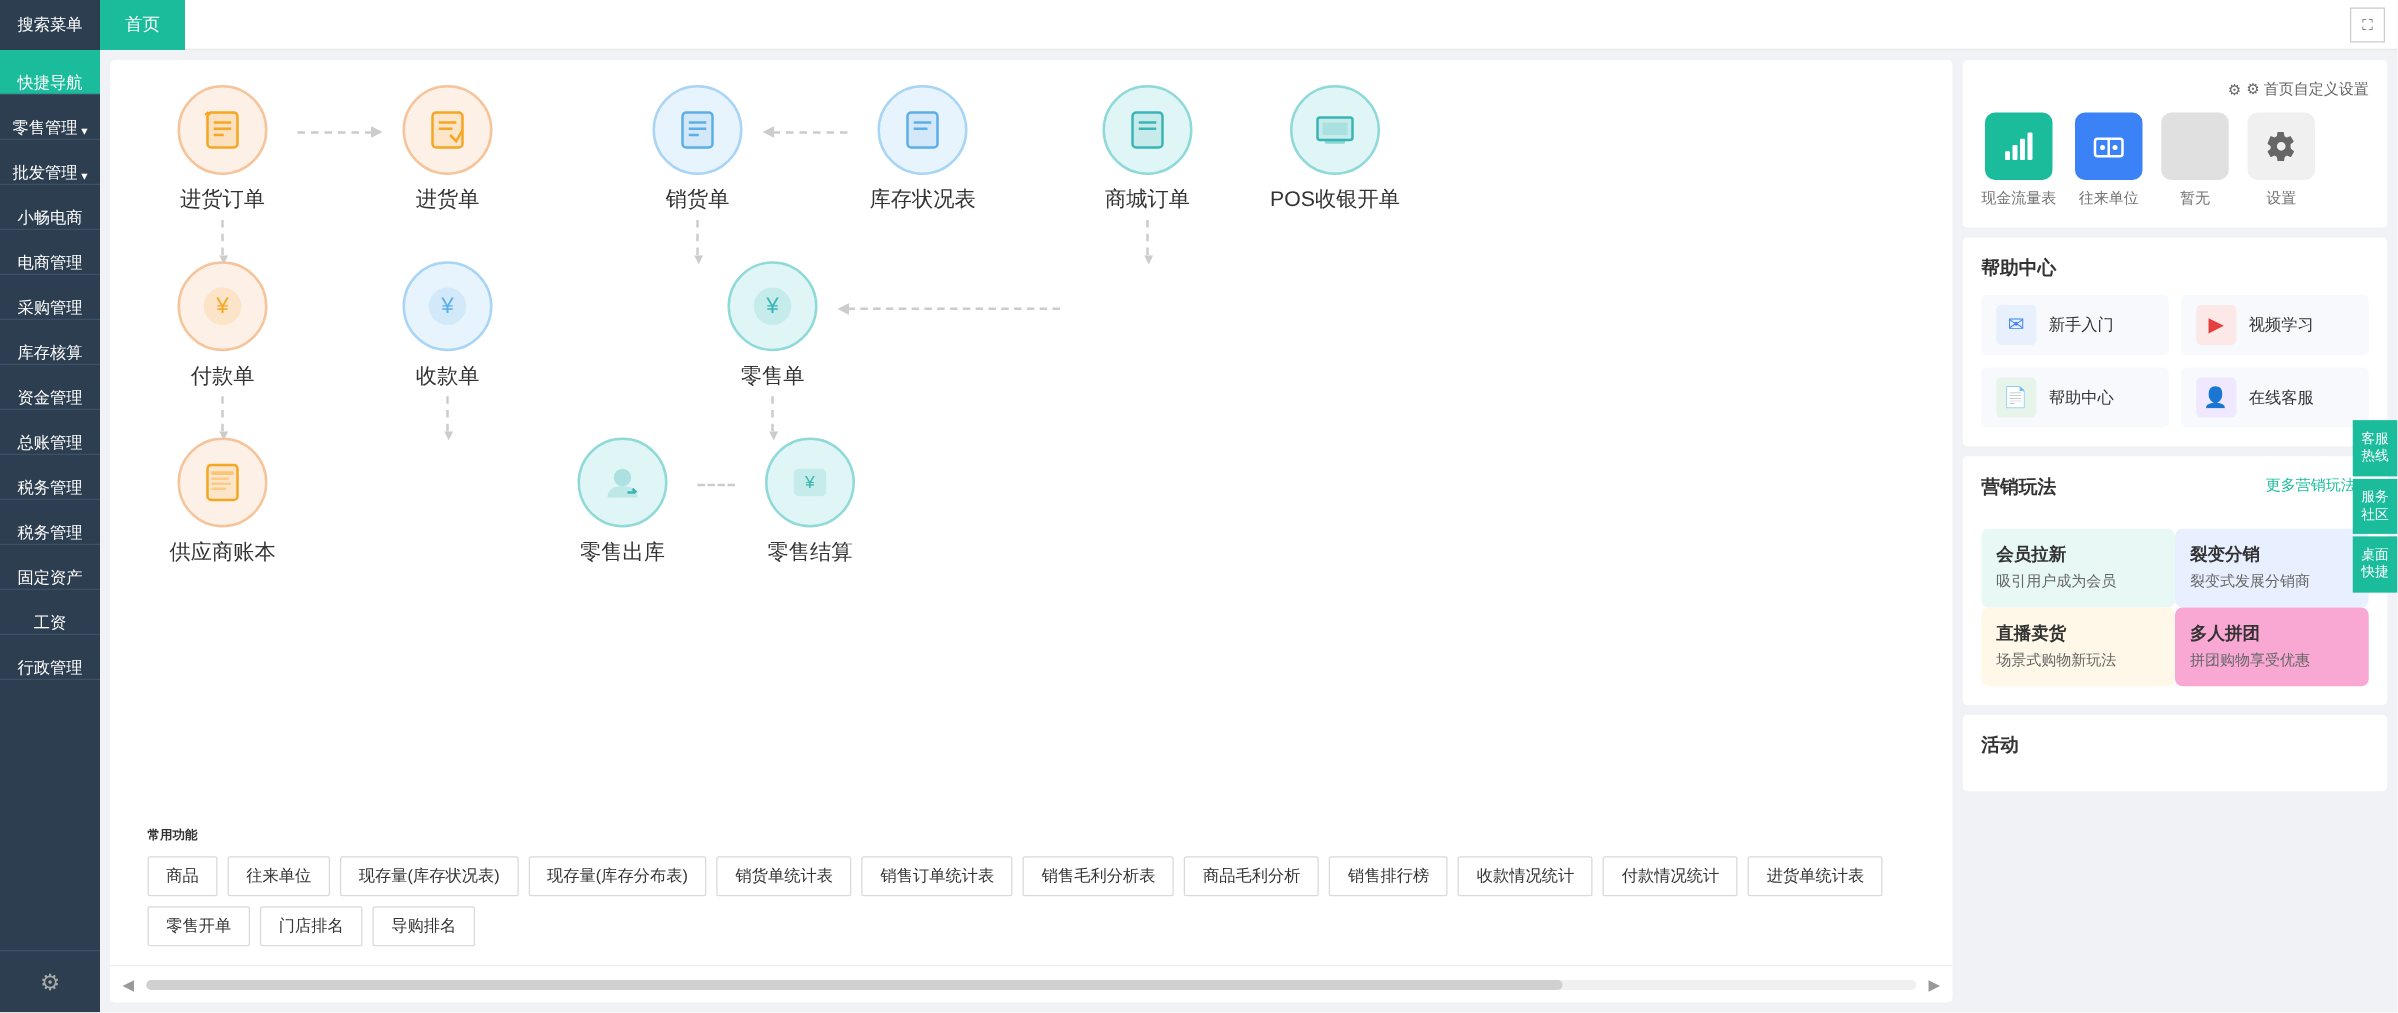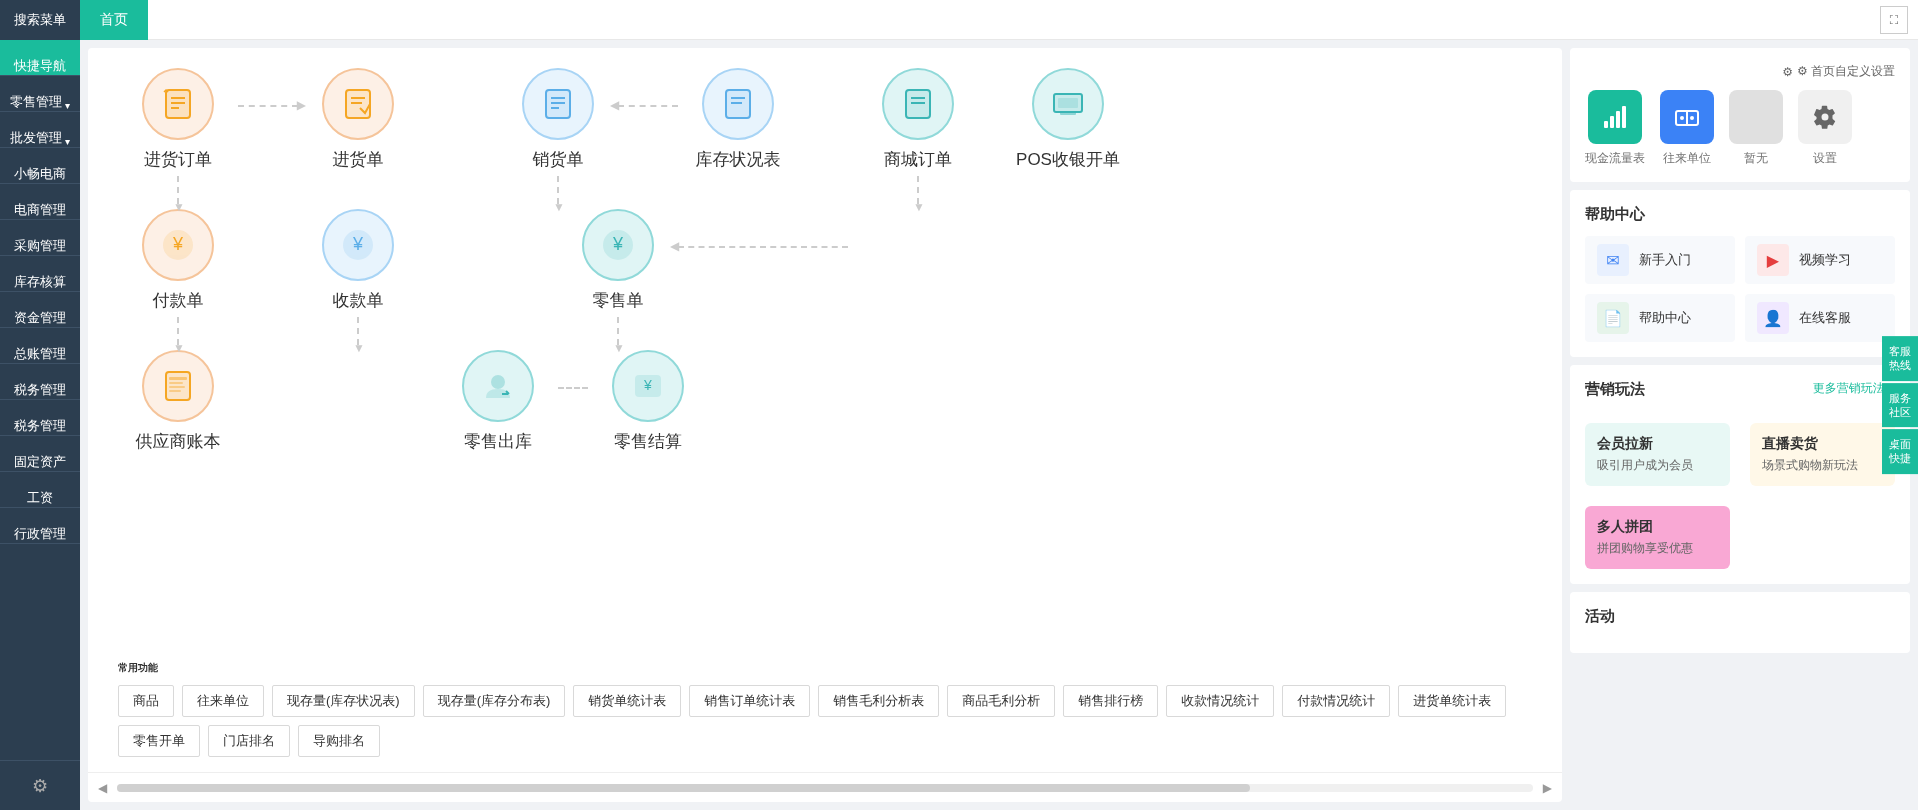--- a/index.html
+++ b/index.html
@@ -76,21 +76,21 @@
     .help-item-icon.blue { background: #e8f0fe; color: #4285f4; }
     .help-item-icon.red { background: #fde8e8; color: #e53e3e; }
     .help-item-icon.green { background: #e6f4ea; color: #34a853; }
     .help-item-icon.purple { background: #f0e8ff; color: #805ad5; }
     .help-item-label { font-size: 13px; color: #333; }
 
     
     .marketing-section { background: #fff; border-radius: 4px; padding: 15px; }
     .marketing-header { display: flex; justify-content: space-between; margin-bottom: 12px; }
     .more-link { font-size: 12px; color: #1abc9c; cursor: pointer; }
-    .marketing-grid { display: grid; grid-template-columns: 1fr 1fr; gap: 20px; }
+    .marketing-grid { display: grid; grid-template-columns: 1fr 1fr; gap: 0; }
     .marketing-item { background: #f0f8ff; border-radius: 6px; padding: 12px; cursor: pointer; }
     .marketing-item-title { font-size: 14px; color: #333; font-weight: bold; margin-bottom: 4px; }
     .marketing-item-desc { font-size: 12px; color: #666; }
     .marketing-item.light-teal { background: #e8f8f5; }
     .marketing-item.light-blue { background: #e8f0ff; }
     .marketing-item.light-orange { background: #fff8e8; }
     .marketing-item.light-purple { background: #f9a8d4; }
 
     
     .activity-section { background: #fff; border-radius: 4px; padding: 15px; }
@@ -507,20 +507,24 @@
       <div class="marketing-section">
         <div class="marketing-header">
           <span class="section-title">营销玩法</span>
           <span class="more-link">更多营销玩法 &gt;</span>
         </div>
         <div class="marketing-grid">
           <div class="marketing-item light-teal">
             <div class="marketing-item-title">会员拉新</div>
             <div class="marketing-item-desc">吸引用户成为会员</div>
           </div>
+          <div class="marketing-item light-blue">
+            <div class="marketing-item-title">裂变分销</div>
+            <div class="marketing-item-desc">裂变式发展分销商</div>
+          </div>
           <div class="marketing-item light-orange">
             <div class="marketing-item-title">直播卖货</div>
             <div class="marketing-item-desc">场景式购物新玩法</div>
           </div>
           <div class="marketing-item light-purple">
             <div class="marketing-item-title">多人拼团</div>
             <div class="marketing-item-desc">拼团购物享受优惠</div>
           </div>
         </div>
       </div>

